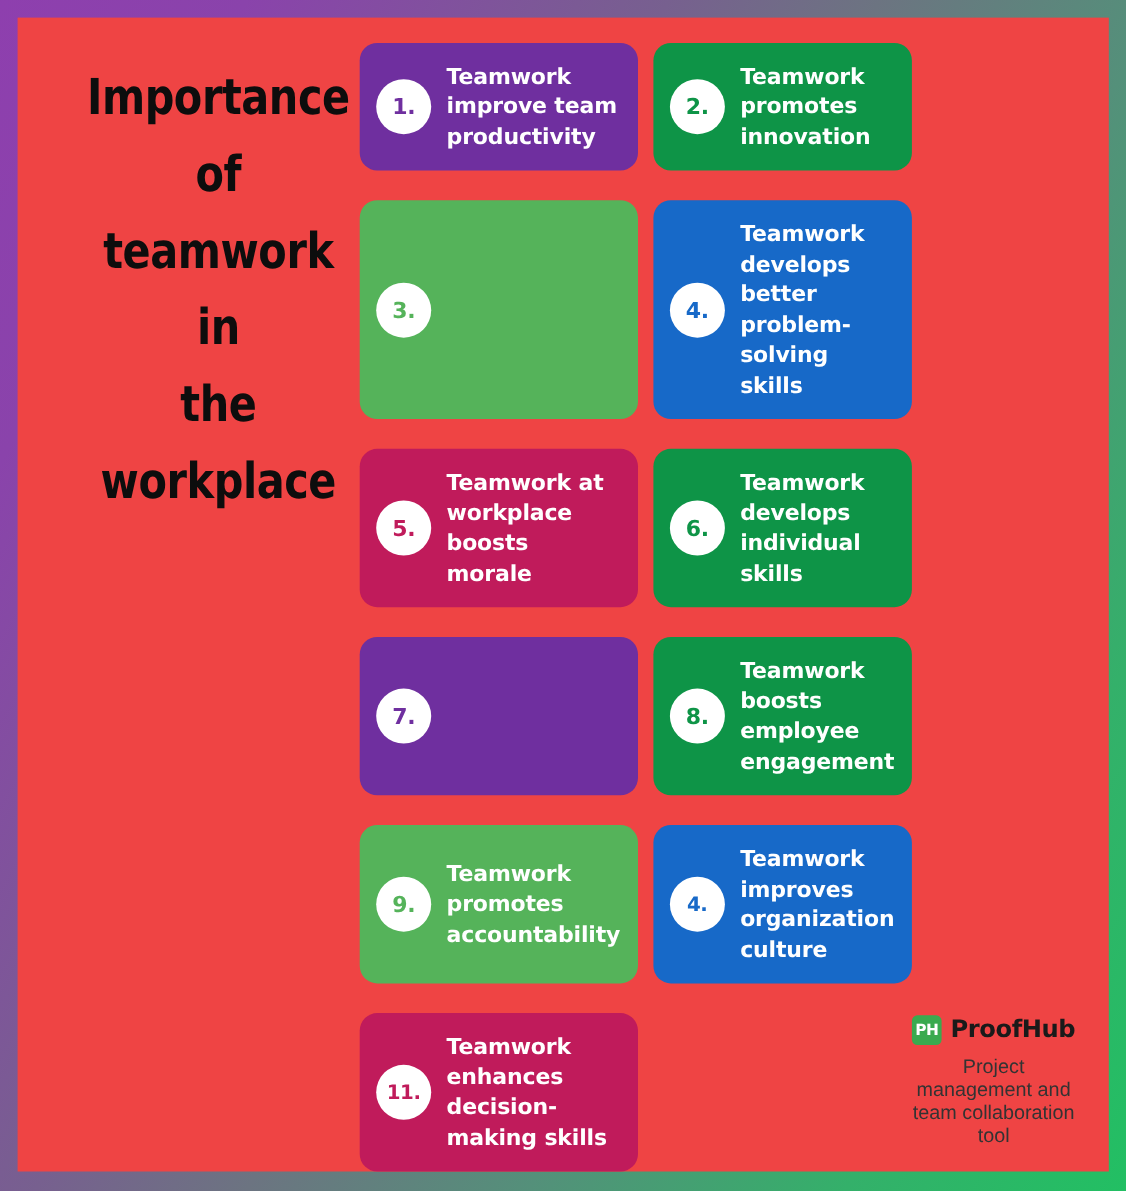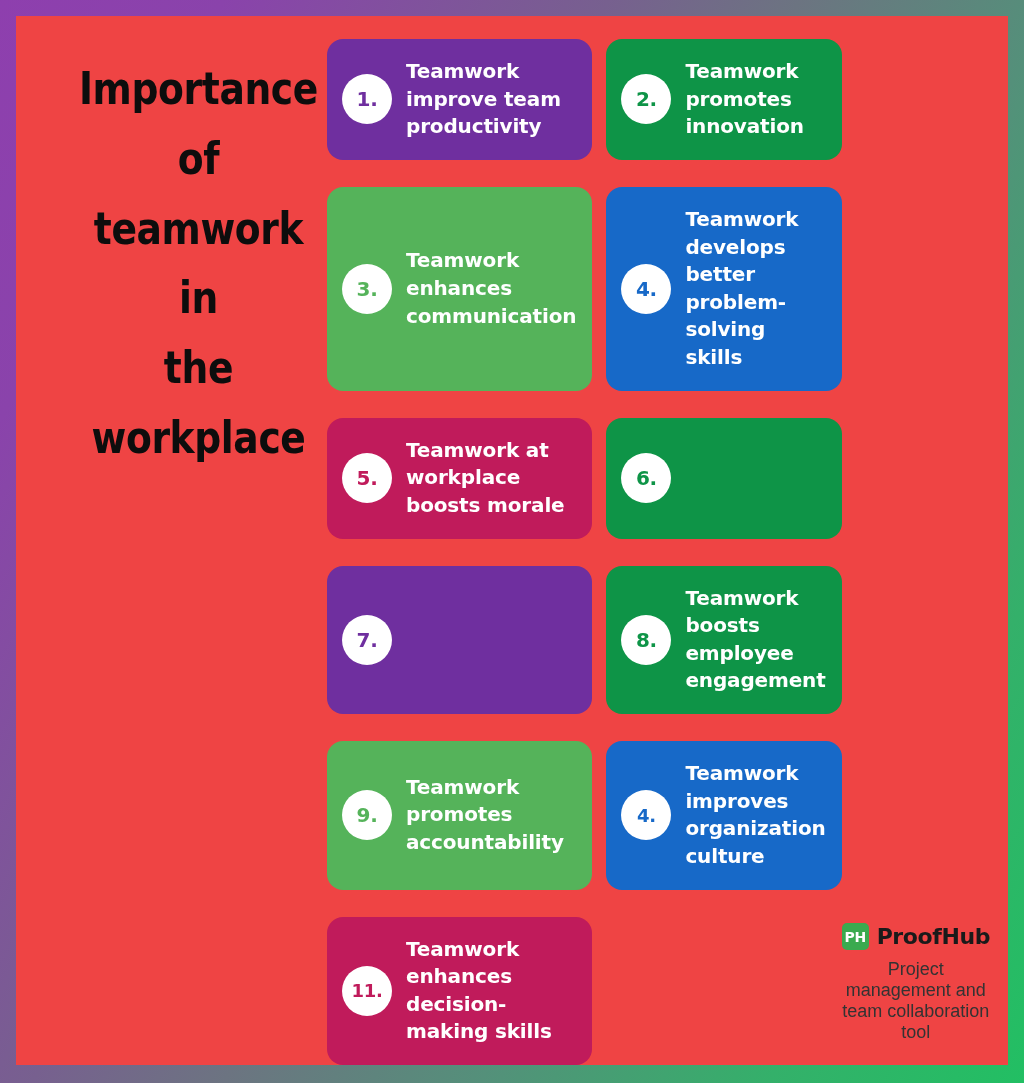--- a/index.html
+++ b/index.html
@@ -139,32 +139,32 @@
       <div class="card" style="background: rgb(111, 47, 159);">
         <div class="badge" style="color: rgb(111, 47, 159);">1.</div>
         <div class="card-text">Teamwork improve team productivity</div>
       </div>
       <div class="card" style="background: rgb(14, 148, 71);">
         <div class="badge" style="color: rgb(14, 148, 71);">2.</div>
         <div class="card-text">Teamwork promotes innovation</div>
       </div>
       <div class="card" style="background: rgb(85, 179, 90);">
         <div class="badge" style="color: rgb(85, 179, 90);">3.</div>
-        <div class="card-text">Teamwork enhances communication</div>
       </div>
       <div class="card" style="background: rgb(23, 105, 200);">
         <div class="badge" style="color: rgb(23, 105, 200);">4.</div>
         <div class="card-text">Teamwork develops better problem-solving skills</div>
       </div>
       <div class="card" style="background: rgb(192, 27, 91);">
         <div class="badge" style="color: rgb(192, 27, 91);">5.</div>
         <div class="card-text">Teamwork at workplace boosts morale</div>
       </div>
       <div class="card" style="background: rgb(14, 148, 71);">
         <div class="badge" style="color: rgb(14, 148, 71);">6.</div>
+        <div class="card-text">Teamwork develops individual skills</div>
       </div>
       <div class="card" style="background: rgb(111, 47, 159);">
         <div class="badge" style="color: rgb(111, 47, 159);">7.</div>
       </div>
       <div class="card" style="background: rgb(14, 148, 71);">
         <div class="badge" style="color: rgb(14, 148, 71);">8.</div>
         <div class="card-text">Teamwork boosts employee engagement</div>
       </div>
       <div class="card" style="background: rgb(85, 179, 90);">
         <div class="badge" style="color: rgb(85, 179, 90);">9.</div>

